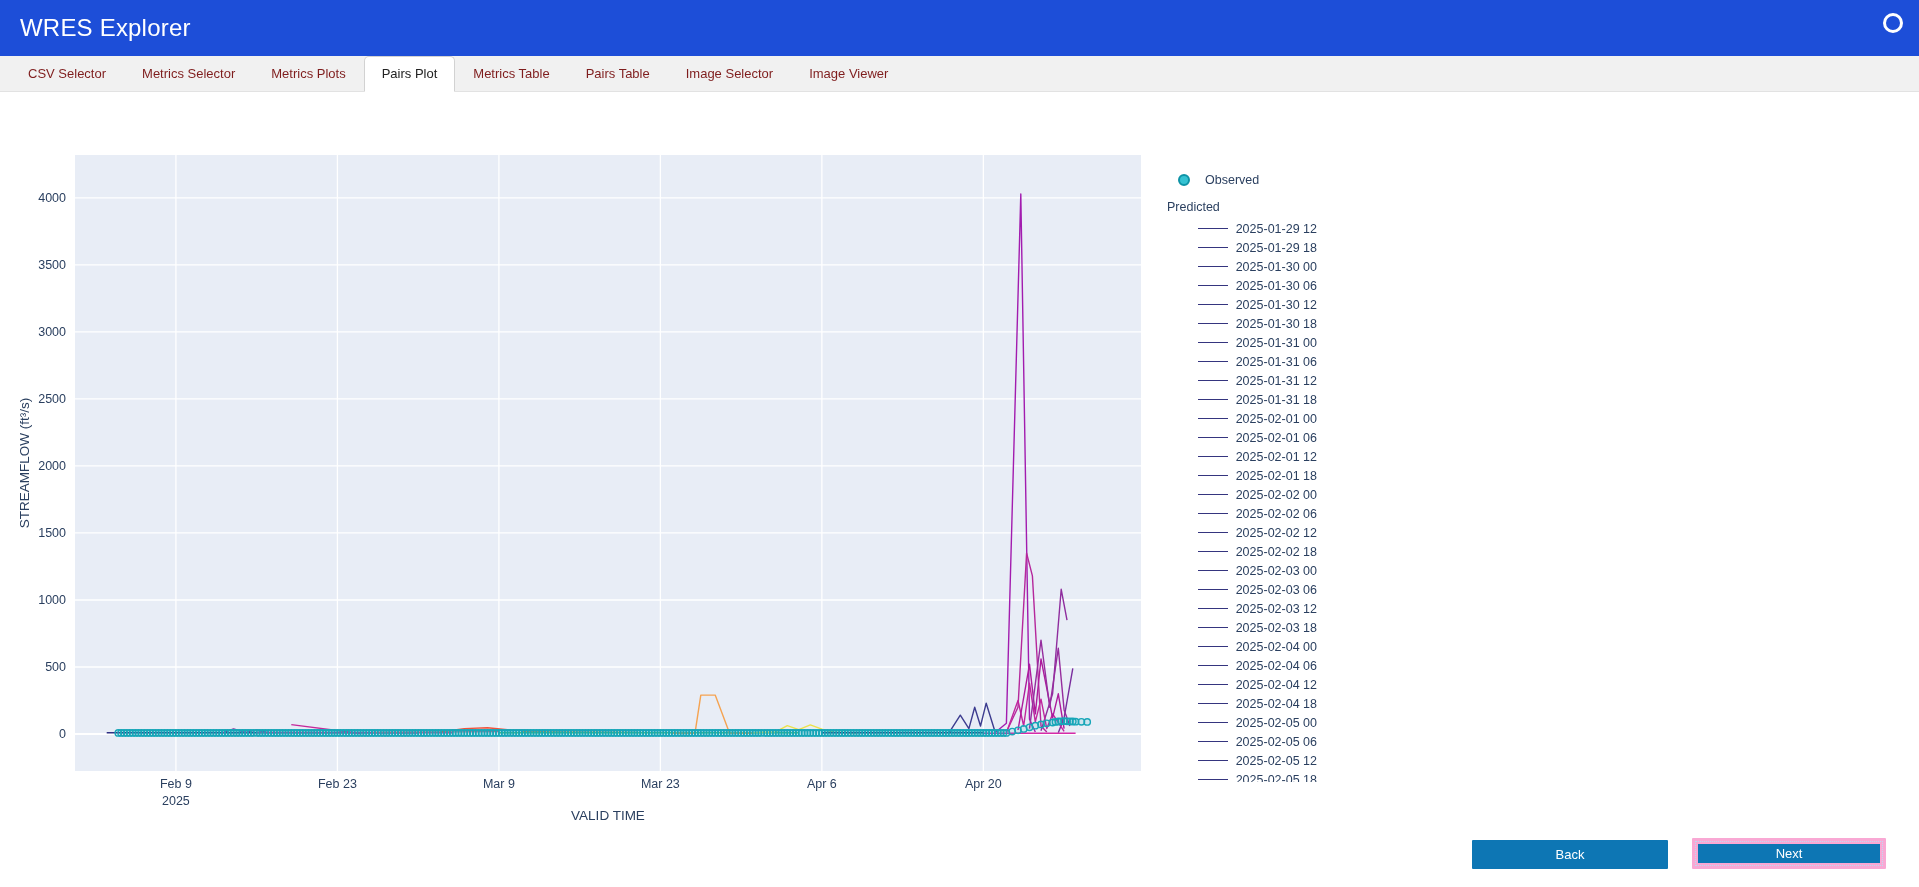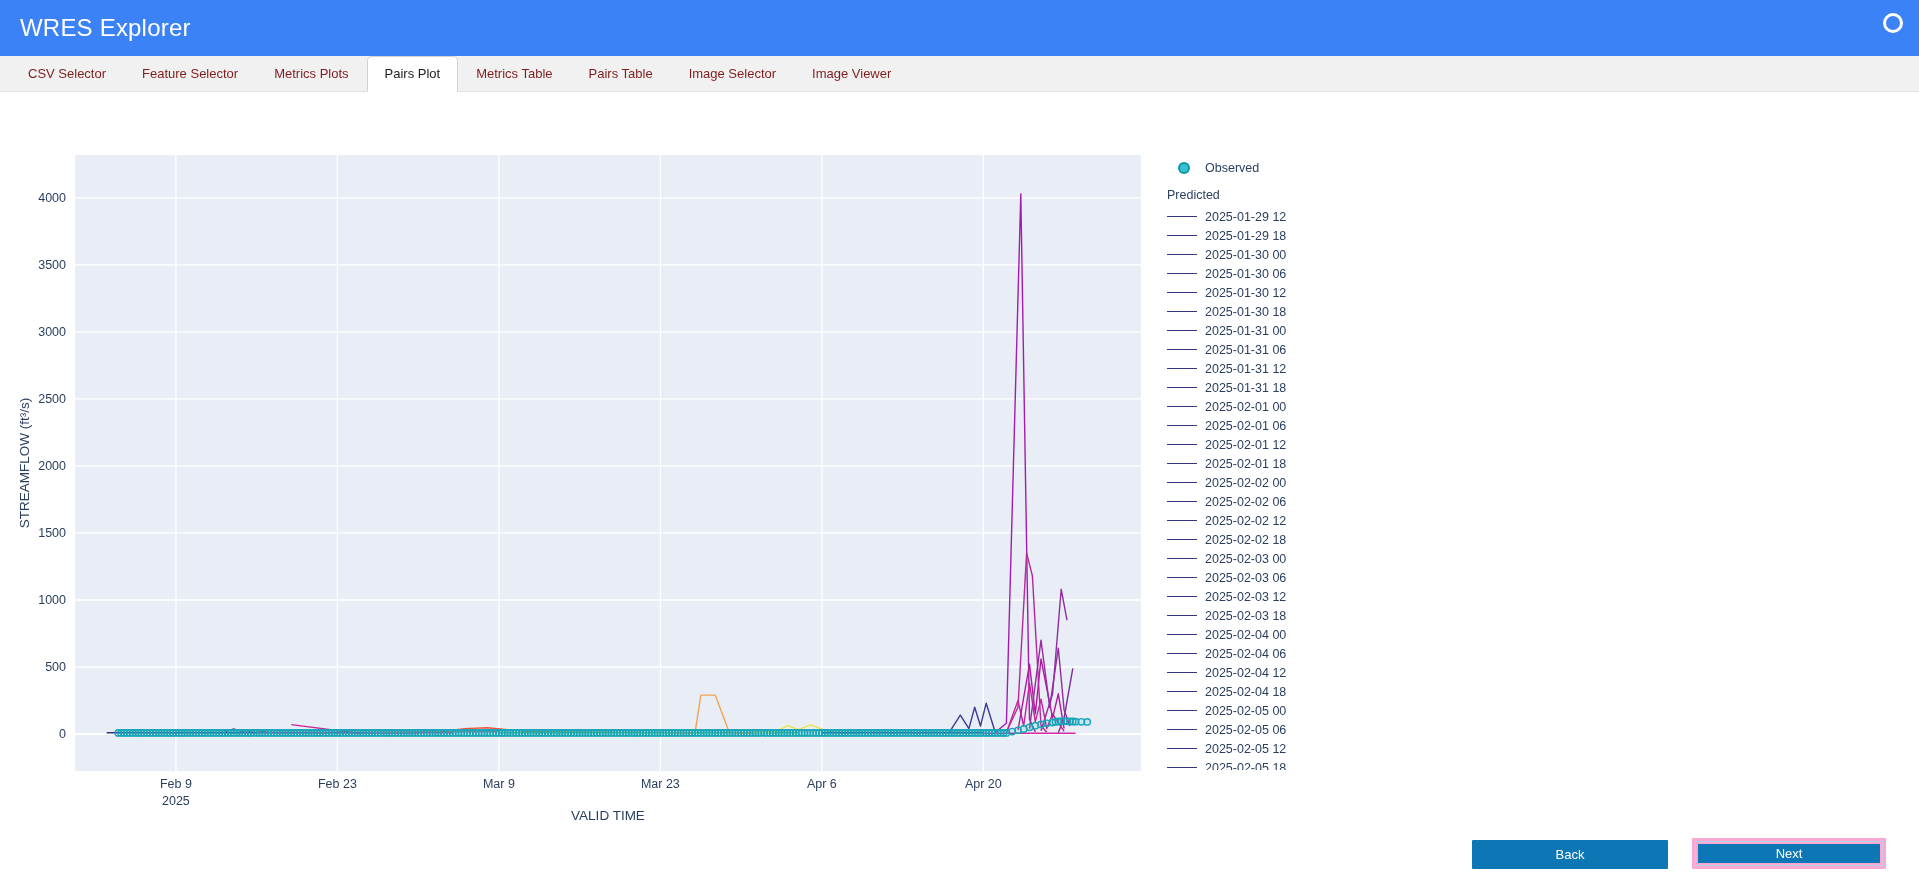--- a/index.html
+++ b/index.html
@@ -3,21 +3,21 @@
 <meta charset="utf-8">
 <style>
   html,body{margin:0;padding:0;}
   body{
     width:1919px;height:887px;position:relative;overflow:hidden;
     background:#ffffff;font-family:"Liberation Sans",sans-serif;
   }
   
   .app-header{
     position:absolute;top:0;left:0;width:100%;height:56px;
-    background:#3b82f6;display:flex;align-items:center;
+    background:#1d4ed8;display:flex;align-items:center;
   }
   .app-title{
     color:#ffffff;font-size:24px;font-weight:500;margin:0 0 0 20px;letter-spacing:.2px;
   }
   .spinner{
     position:absolute;right:16px;top:13px;width:20px;height:20px;
     border:3px solid #ffffff;border-radius:50%;box-sizing:border-box;
   }
   
   .tabbar{
@@ -33,30 +33,30 @@
   .tab.active{
     background:#ffffff;border:1px solid #d2d2d2;border-bottom:1px solid #ffffff;
     border-radius:5px 5px 0 0;color:#222222;
   }
   
   #figure{position:absolute;left:15px;top:120px;}
   .tick{font:12.5px "Liberation Sans",sans-serif;fill:#2a3f5f;}
   .axis-title{font:13.5px "Liberation Sans",sans-serif;fill:#2a3f5f;}
   
   #legend{
-    position:absolute;left:1167px;top:158px;width:150px;height:612px;
+    position:absolute;left:1167px;top:170px;width:150px;height:612px;
     overflow:hidden;color:#2a3f5f;font-size:12.5px;
   }
   .legend-observed-row{display:flex;align-items:center;height:20px;padding-left:11px;margin-bottom:7px;cursor:pointer;}
   .legend-observed-marker{
     width:8px;height:8px;border:2px solid #0e93a6;background:#35c2d2;
     border-radius:50%;margin-right:15px;flex:0 0 auto;
   }
   .legend-group-title{height:20px;line-height:20px;margin-bottom:2px;}
-  .legend-item{display:flex;align-items:center;height:19px;cursor:pointer;}
+  .legend-item{display:flex;align-items:center;height:19px;cursor:pointer;justify-content:flex-end;}
   .lswatch{width:30px;height:0;border-top:1.6px solid #35357f;margin-right:8px;flex:0 0 auto;}
   
   .btn{
     position:absolute;background:#0d76b4;color:#ffffff;border:none;border-radius:1px;
     font-family:"Liberation Sans",sans-serif;font-size:13px;cursor:pointer;
   }
   #back-btn{left:1472px;top:840px;width:196px;height:29px;}
   #next-btn{
     left:1692px;top:838px;width:194px;height:31px;
     border:6px solid #f9a8d4;outline:1px dotted #bcdcf2;outline-offset:-4px;
@@ -65,21 +65,21 @@
 </head>
 <body>
 
 <header class="app-header">
   <h1 class="app-title">WRES Explorer</h1>
   <span class="spinner"></span>
 </header>
 
 <nav class="tabbar">
     <button class="tab">CSV Selector</button>
-    <button class="tab">Feature Selector</button>
+    <button class="tab">Metrics Selector</button>
     <button class="tab">Metrics Plots</button>
     <button class="tab active">Pairs Plot</button>
     <button class="tab">Metrics Table</button>
     <button class="tab">Pairs Table</button>
     <button class="tab">Image Selector</button>
     <button class="tab">Image Viewer</button>
   </nav>
 
 <main>
   <div id="figure">

